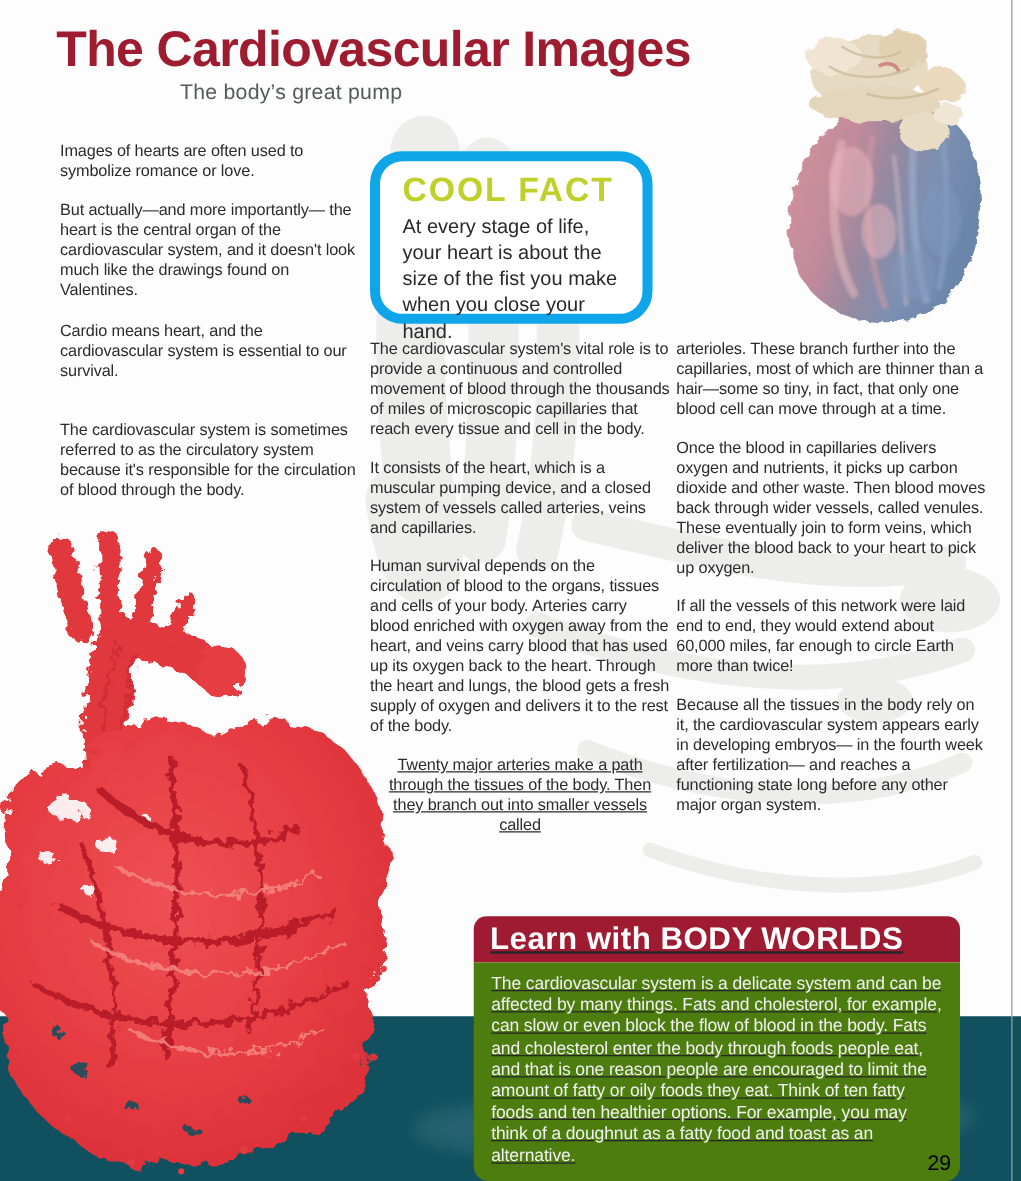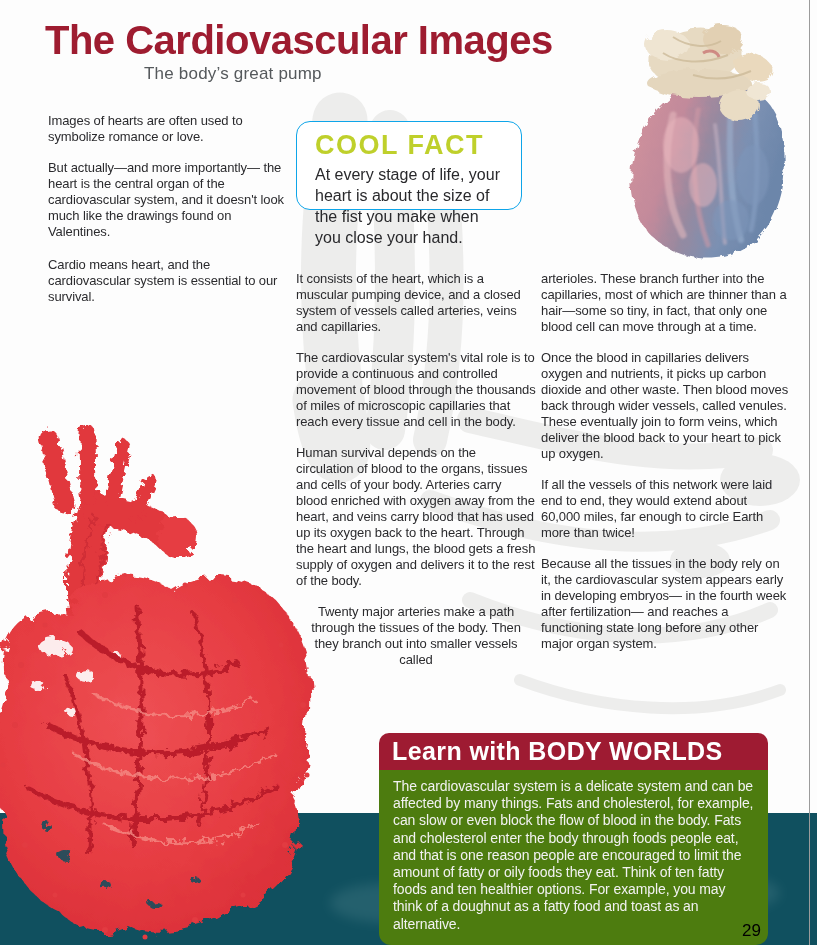--- a/index.html
+++ b/index.html
@@ -20,37 +20,37 @@
     position:absolute;left:144px;top:64px;
     font-size:17px;color:#55595c;letter-spacing:0.2px;
   }
 
   
   .col{position:absolute;font-size:13px;line-height:16px;letter-spacing:-0.1px;color:#2b2b2e;}
   .col p{margin:0 0 15px 0;}
   .col-left{left:48px;top:113px;width:242px;}
   .col-mid{left:296px;top:271px;width:240px;}
   .col-right{left:541px;top:271px;width:248px;}
-  .col p.centered{text-align:center;padding:0 10px;}
+  .col p.centered{text-align:center;padding:0 10px;text-decoration:underline;}
 
   
   .coolfact{
-    position:absolute;left:296px;top:121px;width:226px;height:89px;
-    border:1px solid #0ea5e9;border-radius:14px;background:#ffffff;
+    position:absolute;left:296px;top:121px;width:226px;height:138px;
+    border:8px solid #0ea5e9;border-radius:26px;background:#ffffff;
     box-sizing:border-box;padding:8px 14px 0 18px;
   }
   .coolfact .cf-title{font-size:27px;font-weight:bold;color:#bfd02b;letter-spacing:1.5px;margin-bottom:3px;}
   .coolfact .cf-body{font-size:16px;line-height:21px;color:#29292c;}
 
   
   .teal-band{position:absolute;left:0;top:813px;width:817px;height:132px;background:#10505f;}
   .teal-band .tex{position:absolute;border-radius:50%;background:#7fa9ae;opacity:.18;filter:blur(6px);}
 
   
-  .learn-box{position:absolute;left:379px;top:733px;width:389px;}
+  .learn-box{position:absolute;left:379px;top:733px;width:389px;text-decoration:underline;}
   .learn-header{
     background:#9e1b32;color:#ffffff;border-radius:10px 10px 0 0;
     font-size:25px;font-weight:bold;letter-spacing:0.4px;
     padding:5px 0 5px 13px;height:27px;line-height:27px;
   }
   .learn-body{
     background:#4d7c0f;color:#f2f2f2;border-radius:0 0 12px 12px;
     font-size:14px;line-height:17.2px;padding:8px 13px 12px 14px;
     letter-spacing:-0.1px;
   }
@@ -89,30 +89,31 @@
     <span class="tex" style="left:330px;top:70px;width:120px;height:40px;"></span>
   </div>
 
   <div class="title">The Cardiovascular Images</div>
   <div class="subtitle">The body’s great pump</div>
 
   <div class="col col-left">
     <p>Images of hearts are often used to symbolize romance or love.</p>
     <p style="margin-bottom:17px">But actually—and more importantly— the heart is the central organ of the cardiovascular system, and it doesn't look much like the drawings found on Valentines.</p>
     <p style="margin-bottom:31px">Cardio means heart, and the cardiovascular system is essential to our survival.</p>
+    <p>The cardiovascular system is sometimes referred to as the circulatory system because it's responsible for the circulation of blood through the body.</p>
   </div>
 
   <div class="coolfact">
     <div class="cf-title">COOL FACT</div>
     <div class="cf-body">At every stage of life, your heart is about the size of the fist you make when you close your hand.</div>
   </div>
 
   <div class="col col-mid">
+    <p>The cardiovascular system's vital role is to provide a continuous and controlled movement of blood through the thousands of miles of microscopic capillaries that reach every tissue and cell in the body.</p>
     <p>It consists of the heart, which is a muscular pumping device, and a closed system of vessels called arteries, veins and capillaries.</p>
-    <p>The cardiovascular system's vital role is to provide a continuous and controlled movement of blood through the thousands of miles of microscopic capillaries that reach every tissue and cell in the body.</p>
     <p>Human survival depends on the circulation of blood to the organs, tissues and cells of your body. Arteries carry blood enriched with oxygen away from the heart, and veins carry blood that has used up its oxygen back to the heart. Through the heart and lungs, the blood gets a fresh supply of oxygen and delivers it to the rest of the body.</p>
     <p class="centered">Twenty major arteries make a path through the tissues of the body. Then they branch out into smaller vessels called</p>
   </div>
 
   <div class="col col-right">
     <p>arterioles. These branch further into the capillaries, most of which are thinner than a hair—some so tiny, in fact, that only one blood cell can move through at a time.</p>
     <p>Once the blood in capillaries delivers oxygen and nutrients, it picks up carbon dioxide and other waste. Then blood moves back through wider vessels, called venules. These eventually join to form veins, which deliver the blood back to your heart to pick up oxygen.</p>
     <p>If all the vessels of this network were laid end to end, they would extend about 60,000 miles, far enough to circle Earth more than twice!</p>
     <p>Because all the tissues in the body rely on it, the cardiovascular system appears early in developing embryos— in the fourth week after fertilization— and reaches a functioning state long before any other major organ system.</p>
   </div>

